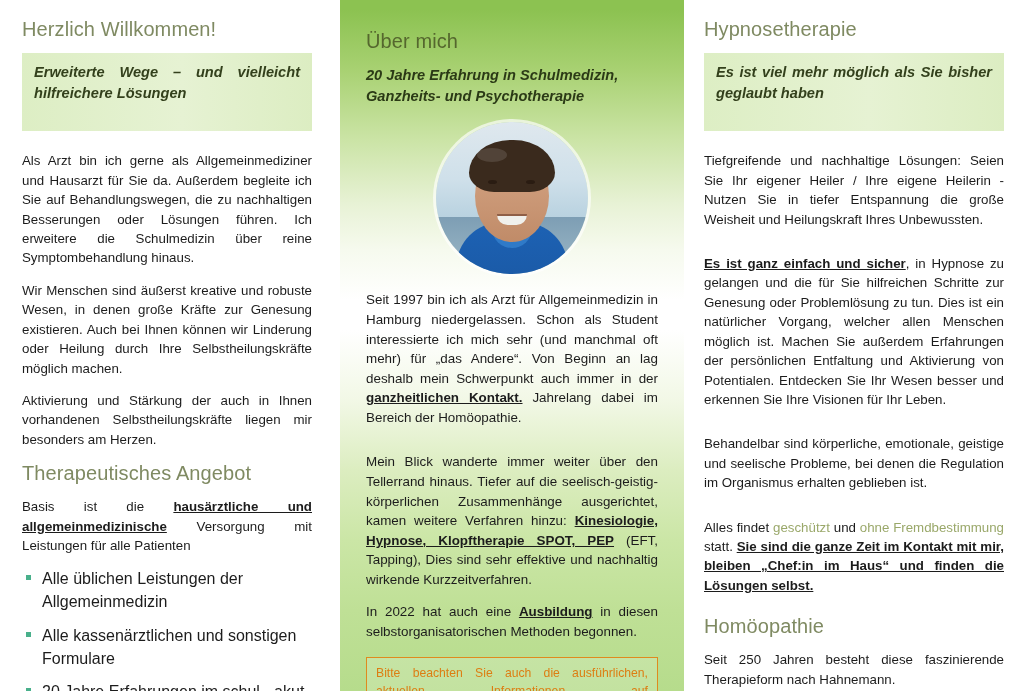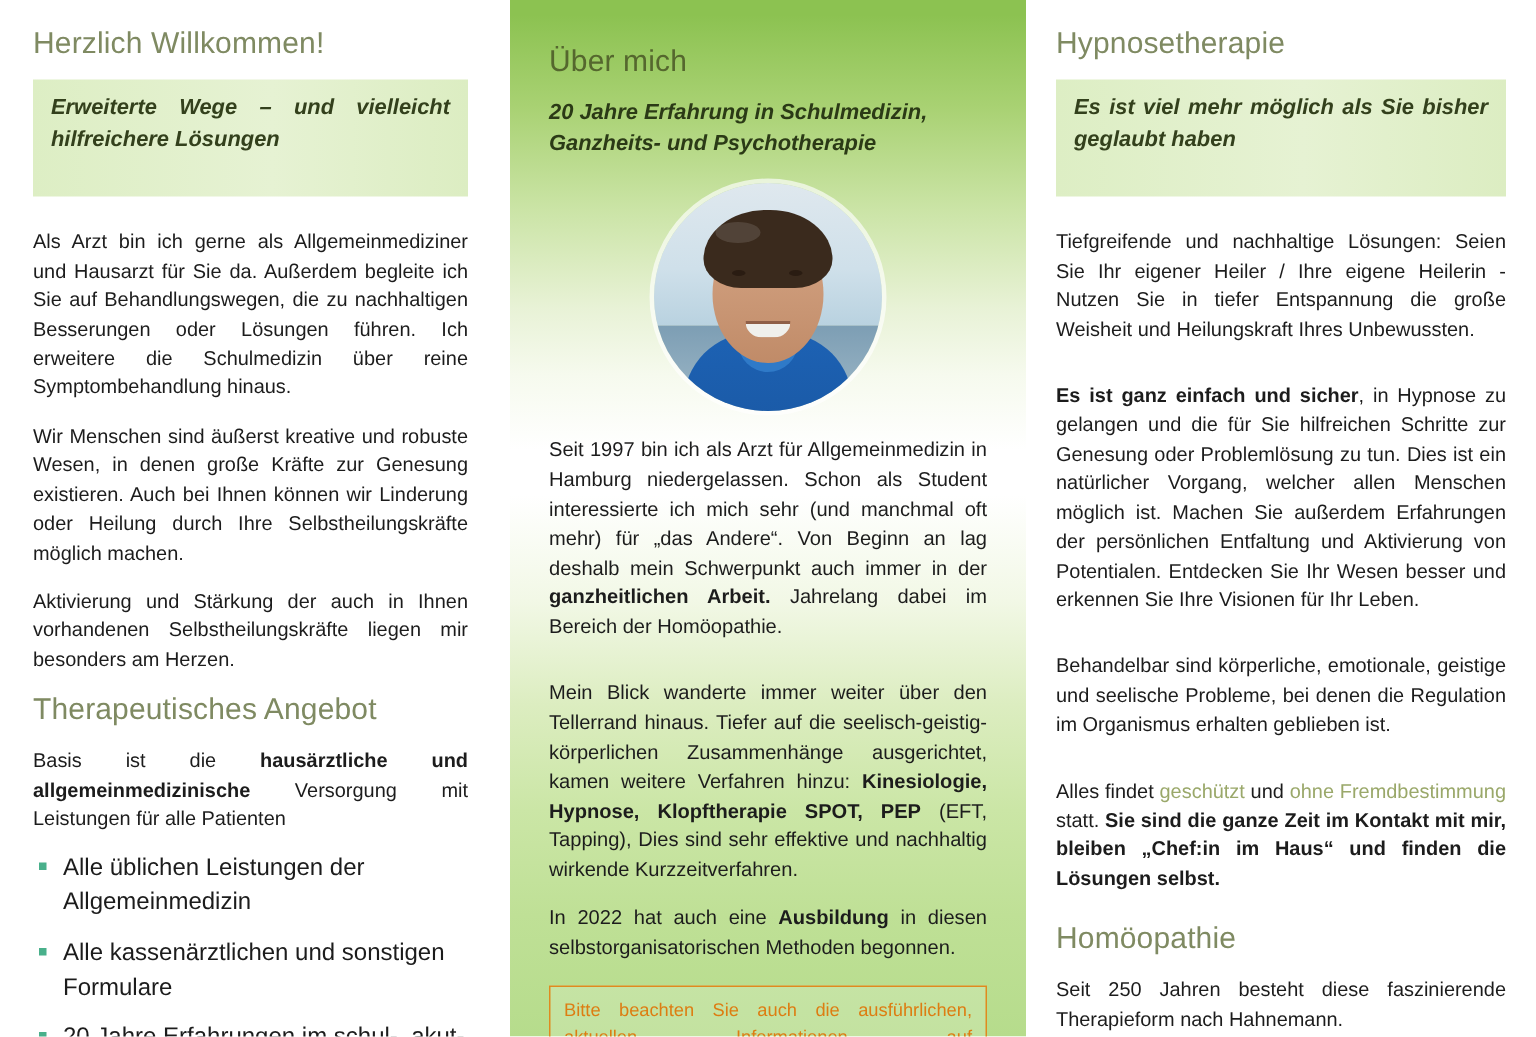--- a/index.html
+++ b/index.html
@@ -93,21 +93,21 @@
 
   
   p.body {
     margin: 0 0 13px 0;
     font-size: 13.3px;
     line-height: 1.46;
     text-align: justify;
     color: #1c1c1c;
   }
   .col-mid p.body { font-size: 13.4px; }
-  b, strong { font-weight: bold; }
+  b, strong { font-weight: bold; text-decoration: underline; }
   .accent-green { color: #9aa86a; font-weight: normal; }
 
   
   ul.bullets {
     list-style: none;
     margin: 10px 0 0 0;
     padding: 0;
   }
   ul.bullets li {
     position: relative;
@@ -282,21 +282,21 @@
         <div class="ph-collar"></div>
         <div class="ph-neck"></div>
         <div class="ph-face"></div>
         <div class="ph-hair"></div>
         <div class="ph-eye l"></div>
         <div class="ph-eye r"></div>
         <div class="ph-mouth"></div>
       </div>
     </div>
 
-    <p class="body"><span>Seit 1997 bin ich als Arzt für Allgemeinmedizin in Hamburg niedergelassen. Schon als Student interessierte ich mich sehr (und manchmal oft mehr) für „das Andere“. Von Beginn an lag deshalb mein Schwerpunkt auch immer in der </span><b>ganzheitlichen Arbeit.</b><span> Jahrelang dabei im Bereich der Homöopathie.</span></p>
+    <p class="body"><span>Seit 1997 bin ich als Arzt für Allgemeinmedizin in Hamburg niedergelassen. Schon als Student interessierte ich mich sehr (und manchmal oft mehr) für „das Andere“. Von Beginn an lag deshalb mein Schwerpunkt auch immer in der </span><b>ganzheitlichen Kontakt.</b><span> Jahrelang dabei im Bereich der Homöopathie.</span></p>
 
     <div class="spacer-12"></div>
 
     <p class="body"><span>Mein Blick wanderte immer weiter über den Tellerrand hinaus. Tiefer auf die seelisch-geistig-körperlichen Zusammenhänge ausgerichtet, kamen weitere Verfahren hinzu: </span><b>Kinesiologie, Hypnose, Klopftherapie SPOT, PEP</b><span> (EFT, Tapping), Dies sind sehr effektive und nachhaltig wirkende Kurzzeitverfahren.</span></p>
 
     <p class="body"><span>In 2022 hat auch eine </span><b>Ausbildung</b><span> in diesen selbstorganisatorischen Methoden begonnen.</span></p>
 
     <div class="note-box">
       <p><span>Bitte beachten Sie auch die ausführlichen, aktuellen Informationen auf  </span><span class="note-url">www.ganzheitsarzt.de</span></p>
     </div>

